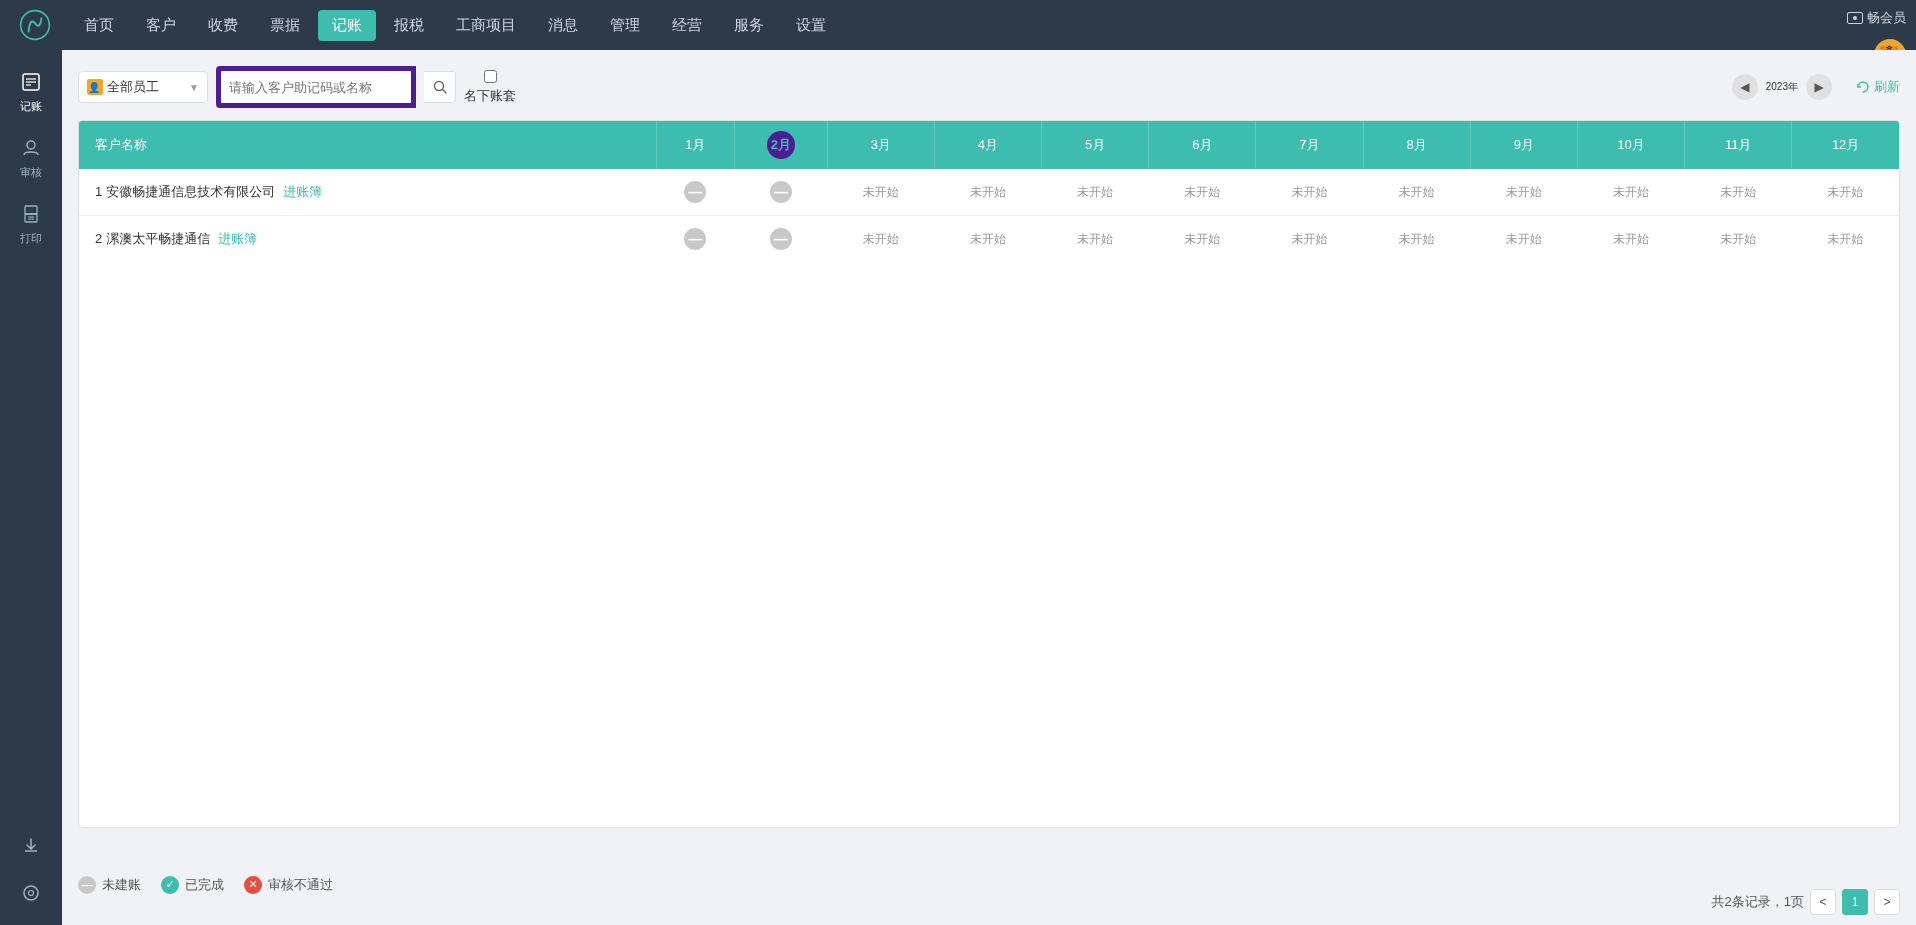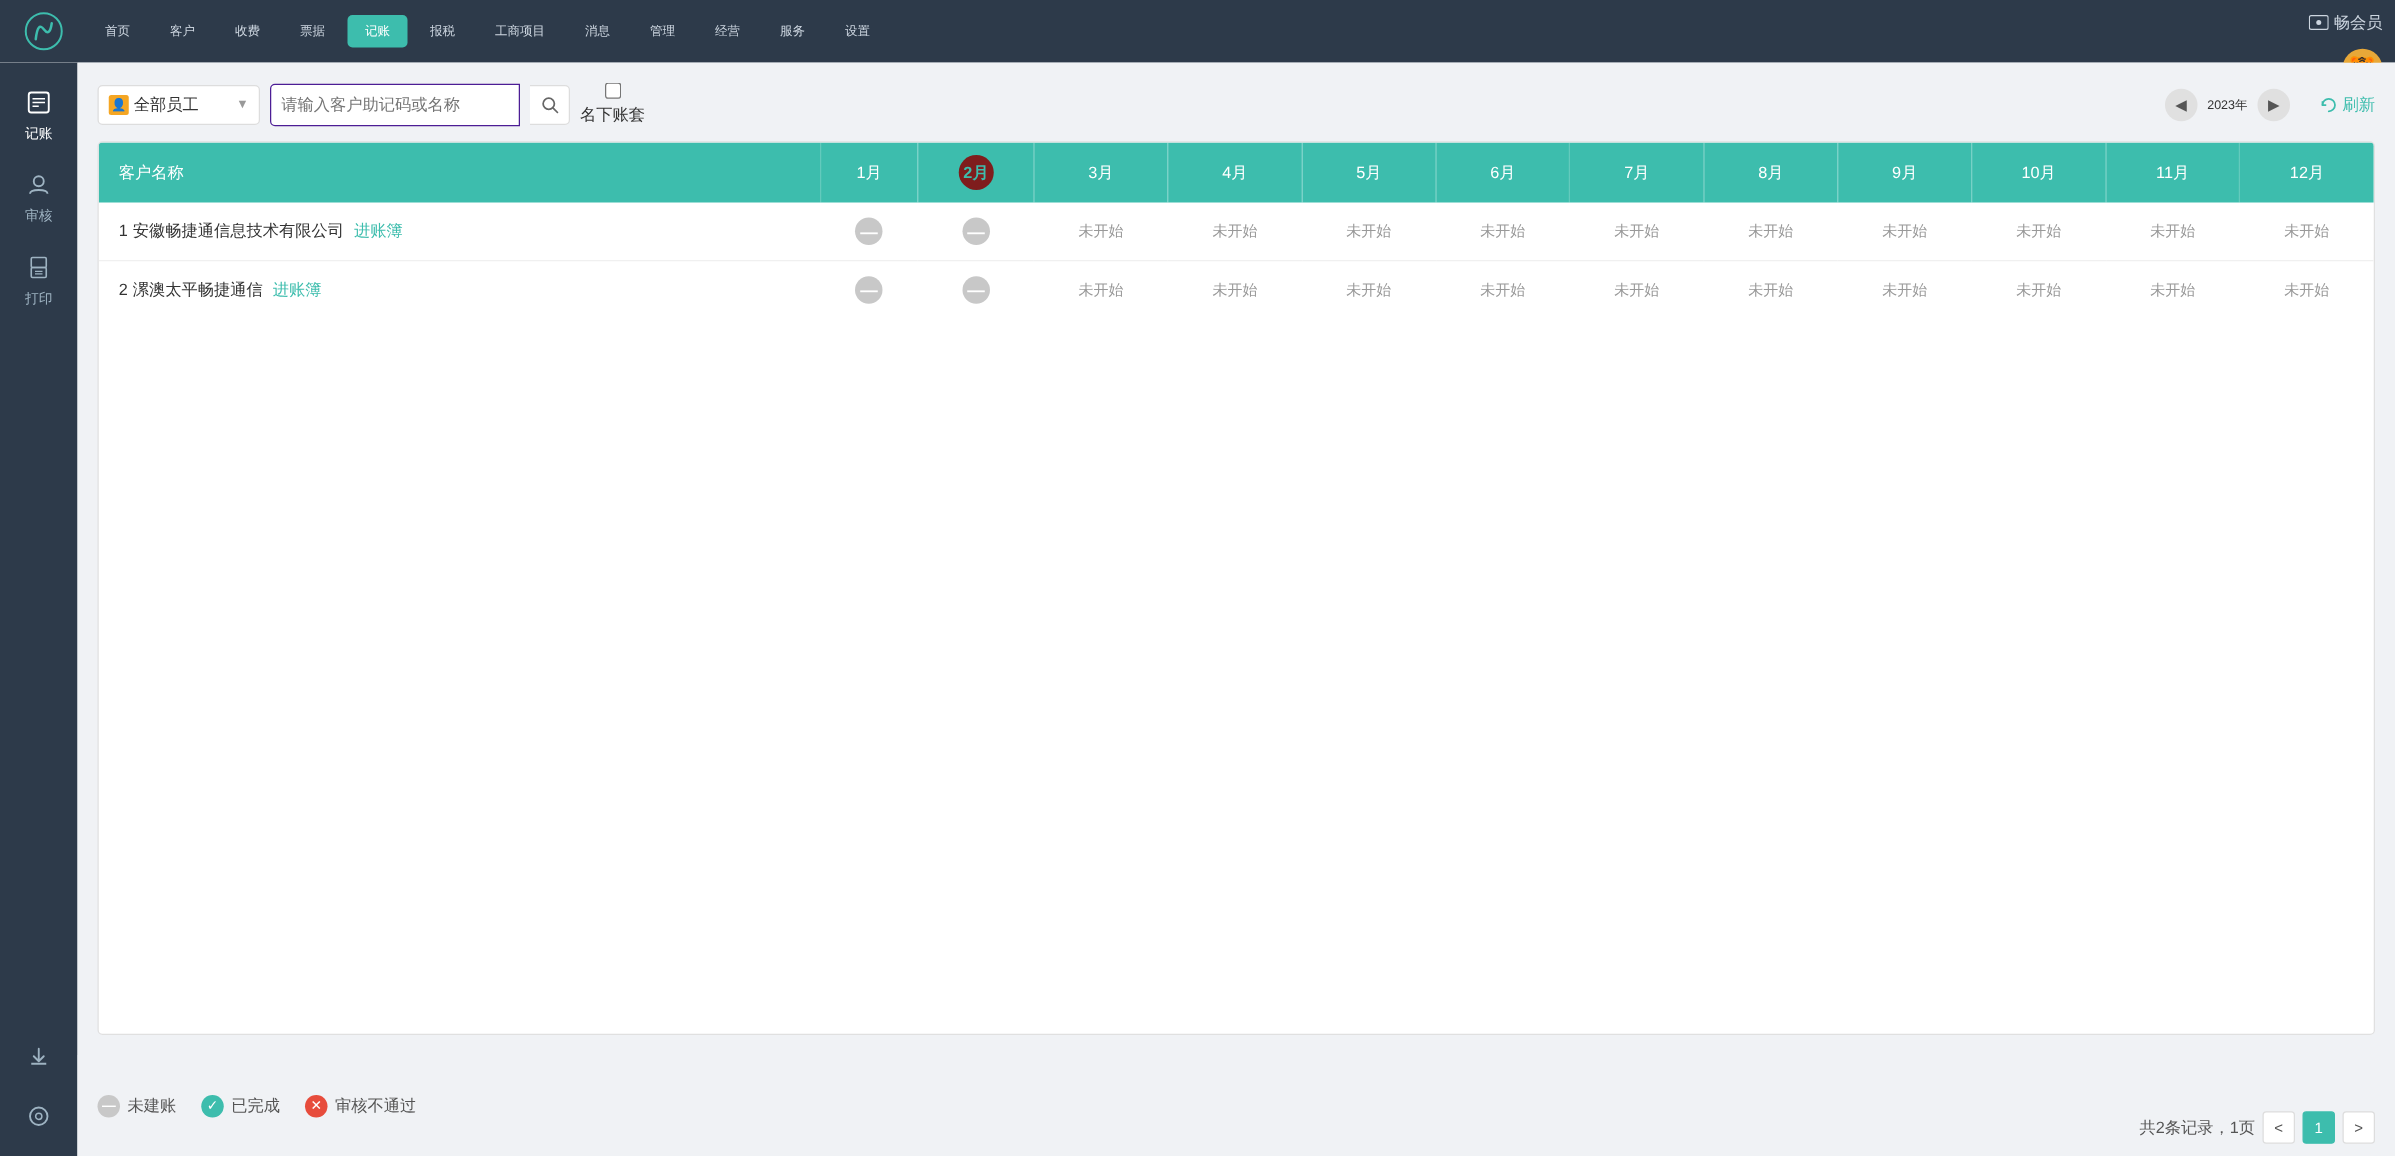--- a/index.html
+++ b/index.html
@@ -27,21 +27,21 @@
       display: flex;
       align-items: center;
       flex: 1;
       gap: 4px;
     }
     .nav-item {
       color: #cdd6e0;
       padding: 6px 14px;
       border-radius: 4px;
       cursor: pointer;
-      font-size: 10px;
+      font-size: 15px;
       white-space: nowrap;
     }
     .nav-item.active {
       background: #3dbdad;
       color: #fff;
     }
     .top-nav-right {
       display: flex;
       align-items: flex-end;
       gap: 12px;
@@ -164,21 +164,21 @@
       display: flex;
       align-items: center;
       justify-content: center;
       font-size: 10px;
       color: #fff;
     }
     .employee-select .emp-label { flex: 1; font-size: 13px; color: #333; }
     .employee-select .arrow { color: #999; font-size: 10px; }
 
     .search-input {
-      border: 1px solid #4c1d95;
+      border: 5px solid #4c1d95;
       border-radius: 4px 0 0 4px;
       padding: 16px 8px;
       height: 32px;
       font-size: 13px;
       outline: none;
       width: 200px;
       color: #701a75;
     }
     .search-btn {
       background: #fff;
@@ -266,21 +266,21 @@
     }
     thead th:last-child { border-right: none; }
 
     .month-circle {
       display: inline-flex;
       align-items: center;
       justify-content: center;
       width: 28px;
       height: 28px;
       border-radius: 50%;
-      background: #7f1d1d;
+      background: #4c1d95;
       color: #3dbdad;
       font-weight: bold;
     }
 
     tbody tr {
       border-bottom: 1px solid #f0f0f0;
     }
     tbody tr:last-child { border-bottom: none; }
     tbody td {
       padding: 12px 8px;

